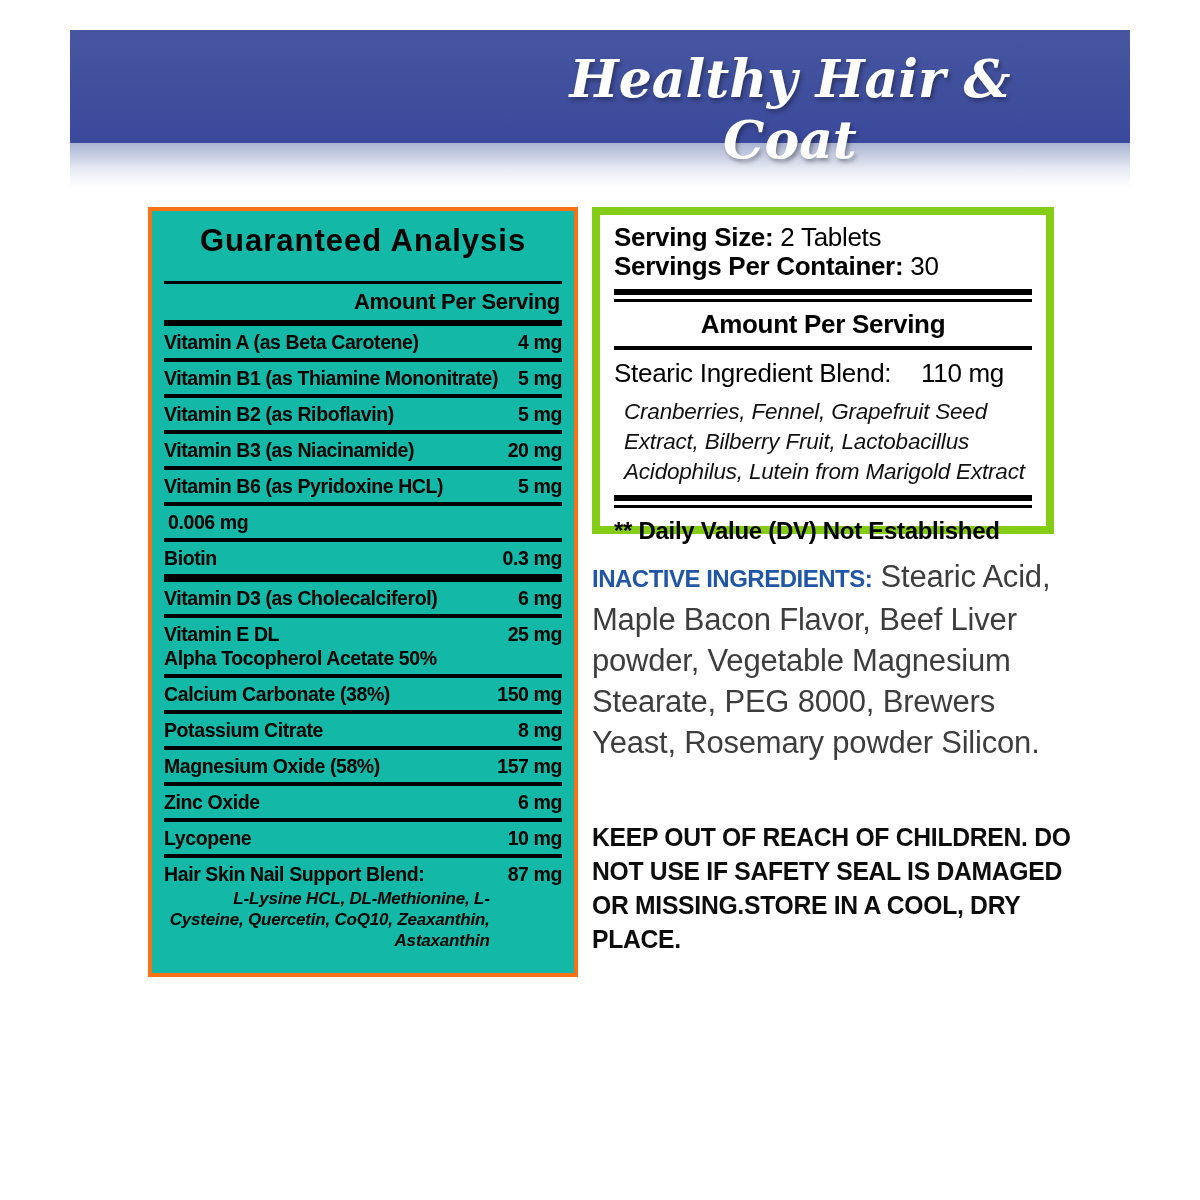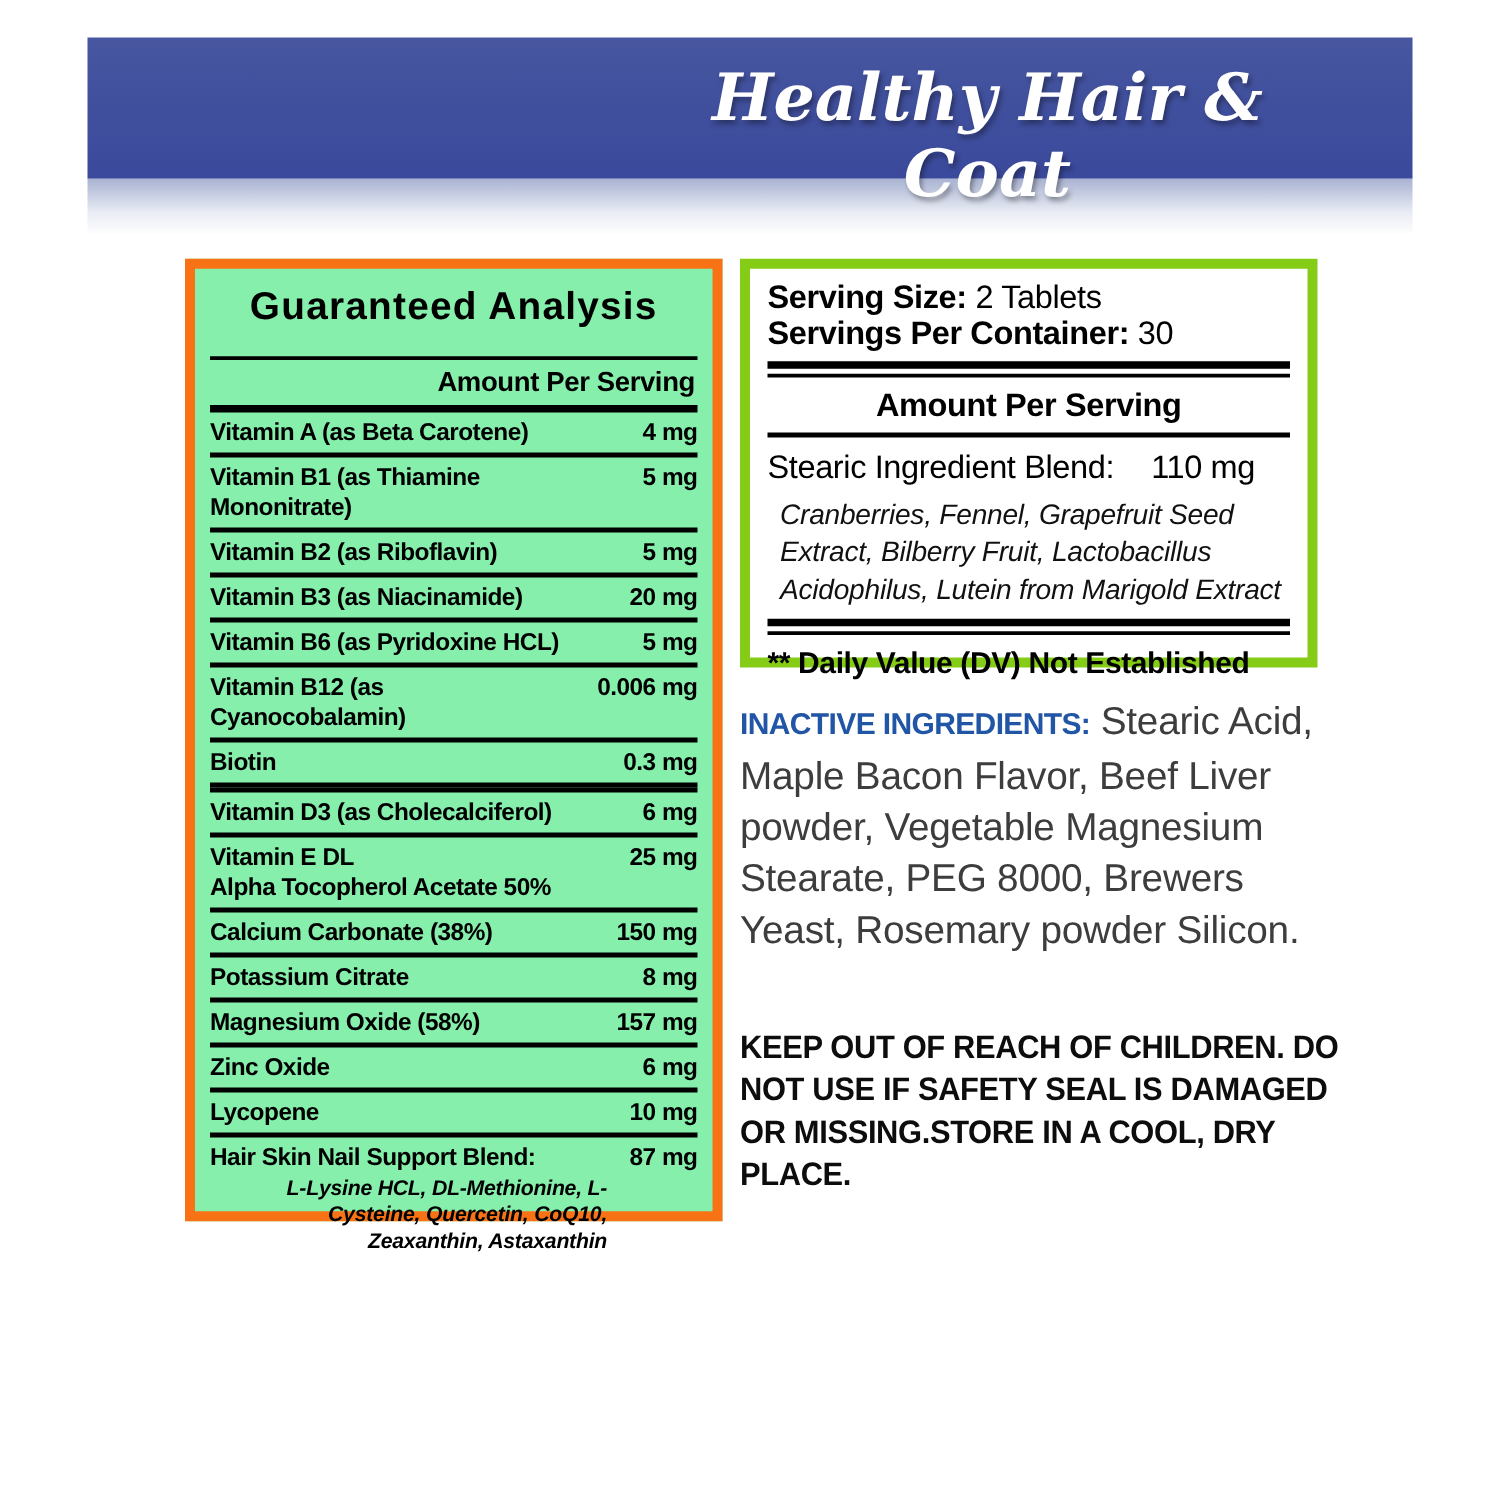--- a/index.html
+++ b/index.html
@@ -10,21 +10,21 @@
   .banner{position:absolute;left:70px;top:30px;width:1060px;height:113px;
           background:linear-gradient(180deg,#47569f 0%,#3a499b 100%);}
   .banner-fade{position:absolute;left:70px;top:143px;width:1060px;height:45px;
           background:linear-gradient(180deg,#a9b3d2 0%,#e9ecf4 60%,#ffffff 100%);}
   .banner-title{position:absolute;left:540px;top:48px;width:500px;text-align:center;
           font-family:"DejaVu Serif",serif;font-style:italic;font-weight:bold;
           font-size:52px;color:#ffffff;text-shadow:2px 3px 4px rgba(0,0,0,0.35);}
 
   
   .ga-box{position:absolute;left:148px;top:207px;width:430px;height:770px;
-          border:8px solid #f97316;box-sizing:border-box;background:#86efac;padding:8px 12px 0;}
+          border:4px solid #f97316;box-sizing:border-box;background:#14b8a6;padding:8px 12px 0;}
   .ga-title{font-size:31px;font-weight:bold;text-align:center;letter-spacing:1px;margin-top:4px;}
   .ga-headwrap{margin-top:22px;}
   .bar{background:#000;}
   .ga-bar3{height:3px;}
   .ga-bar6{height:6px;}
   .ga-header{font-size:22px;font-weight:bold;text-align:right;padding:5px 2px;letter-spacing:-0.3px;}
   .ga-row{display:flex;justify-content:space-between;align-items:flex-start;
           padding:4px 0;font-size:19.5px;font-weight:bold;line-height:24px;letter-spacing:-0.4px;gap:14px;}
   .ga-label{flex:1;}
   .ga-value{white-space:nowrap;padding-left:4px;}
@@ -110,23 +110,20 @@
         </div>
         <div class="ga-sep"></div>
         <div class="ga-row">
           <div class="ga-label">
             <div>Vitamin B6 (as Pyridoxine HCL)</div>
           </div>
           <div class="ga-value">5 mg</div>
         </div>
         <div class="ga-sep"></div>
         <div class="ga-row">
-          <div class="ga-label">
-            <div>Vitamin B12 (as Cyanocobalamin)</div>
-          </div>
           <div class="ga-value">0.006 mg</div>
         </div>
         <div class="ga-sep"></div>
         <div class="ga-row">
           <div class="ga-label">
             <div>Biotin</div>
           </div>
           <div class="ga-value">0.3 mg</div>
         </div>
         <div class="ga-sep"></div>

